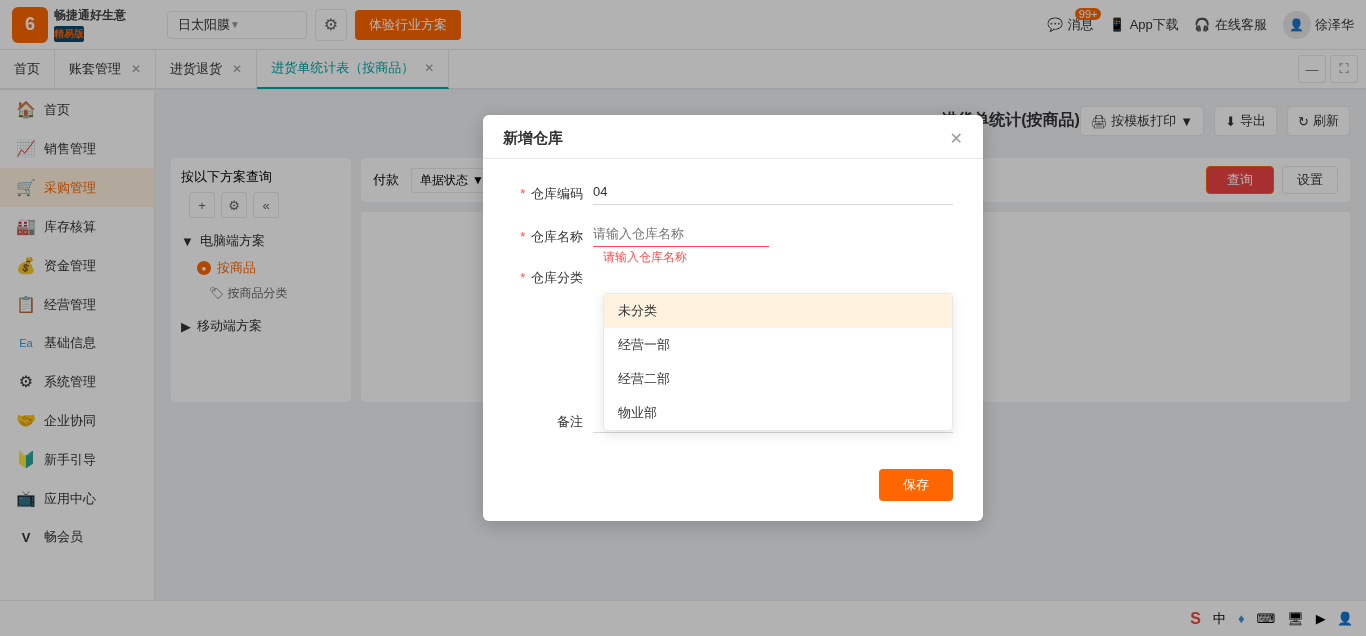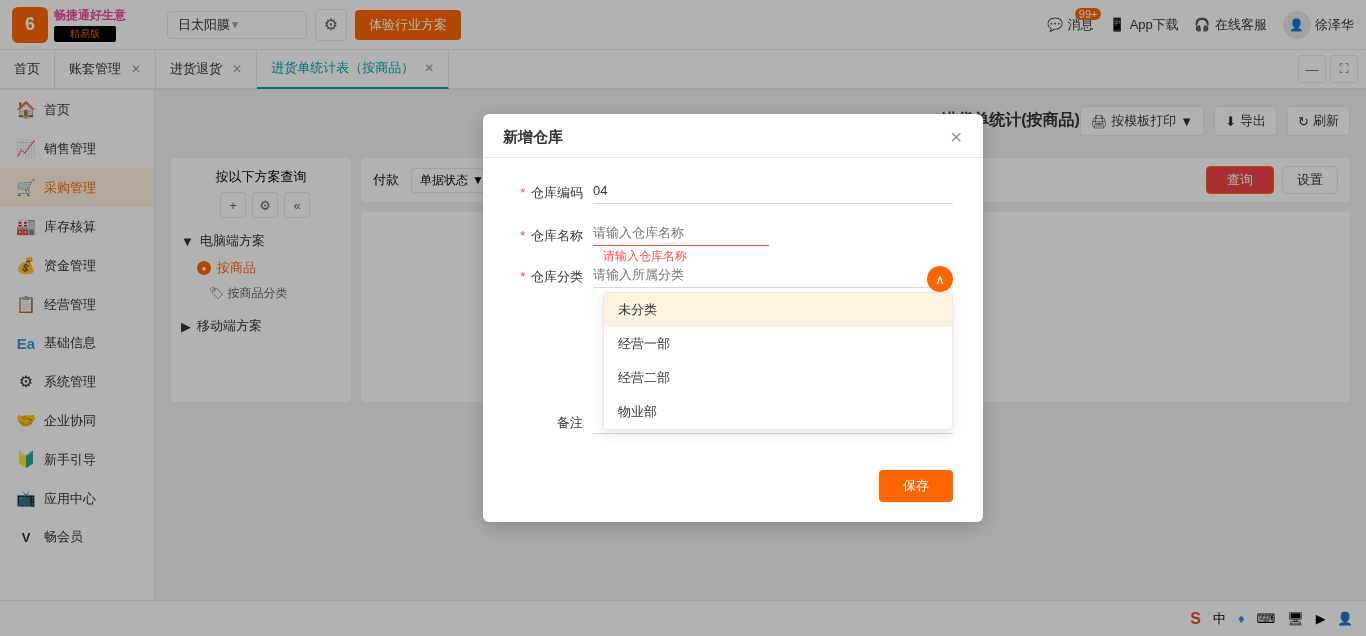--- a/index.html
+++ b/index.html
@@ -28,21 +28,21 @@
       background: #ff6600;
       border-radius: 6px;
       display: flex;
       align-items: center;
       justify-content: center;
       color: #fff;
       font-size: 18px;
       font-weight: bold;
       margin-right: 6px;
     }
-    .logo-sub { font-size: 10px; color: #ff6600; background: #000000; padding: 1px 16px; border-radius: 2px; margin-top: 2px; display: inline-block; }
+    .logo-sub { font-size: 10px; color: #ff6600; background: #0c4a6e; padding: 1px 0; border-radius: 2px; margin-top: 2px; display: inline-block; font-weight: bold; }
 
     .header-middle {
       flex: 1;
       display: flex;
       align-items: center;
       gap: 8px;
     }
     .store-selector {
       display: flex;
       align-items: center;
@@ -201,23 +201,22 @@
       color: #333;
       margin-bottom: 12px;
     }
 
     .query-bar {
       background: #fff;
       border-radius: 4px;
       padding: 12px 16px;
       margin-bottom: 10px;
       display: flex;
-      align-items: center;
+      align-items: flex-end;
       gap: 10px;
-      flex-direction: column;
     }
     .query-actions { display: flex; align-items: center; gap: 6px; margin-left: 8px; }
     .icon-btn {
       width: 26px; height: 26px;
       border: 1px solid #e8e8e8;
       border-radius: 3px;
       background: #fff;
       display: flex; align-items: center; justify-content: center;
       cursor: pointer; color: #666; font-size: 13px;
     }
@@ -403,21 +402,21 @@
     }
     .hint-row { display: flex; align-items: center; justify-content: center; gap: 6px; margin-bottom: 10px; }
   </style>
 </head>
 <body>
 
 <div class="top-header">
   <div class="logo-area">
     <div class="logo-icon">6</div>
     <div>
-      <div style="font-size:12px;color:#ec4899;font-weight:bold;">畅捷通好生意</div>
+      <div style="font-size:12px;color:#404040;font-weight:bold;">畅捷通好生意</div>
       <div class="logo-sub">精易版</div>
     </div>
   </div>
 
   <div class="header-middle">
     <div class="store-selector">
       <span>日太阳膜</span>
       <span class="chevron">▼</span>
     </div>
     <div class="gear-btn">
@@ -490,21 +489,21 @@
     </div>
     <div class="sidebar-item">
       <span class="sidebar-icon">💰</span>
       <span>资金管理</span>
     </div>
     <div class="sidebar-item">
       <span class="sidebar-icon">📋</span>
       <span>经营管理</span>
     </div>
     <div class="sidebar-item">
-      <span class="sidebar-icon" style="font-size:15px;font-weight:bold;color:#3498db;">Ea</span>
+      <span class="sidebar-icon" style="font-size:11px;font-weight:normal;color:#3498db;">Ea</span>
       <span>基础信息</span>
     </div>
     <div class="sidebar-item">
       <span class="sidebar-icon">⚙</span>
       <span>系统管理</span>
     </div>
     <div class="sidebar-item">
       <span class="sidebar-icon">🤝</span>
       <span>企业协同</span>
     </div>
@@ -634,24 +633,20 @@
         <input class="form-input error" type="text" placeholder="请输入仓库名称" style="">
       </div>
       <div class="error-msg">请输入仓库名称</div>
     </div>
 
     <div class="form-row" style="position:relative;">
       <div class="form-label">
         <span class="required">*</span>
         <span>仓库分类</span>
       </div>
-      <div class="form-select-wrap">
-        <input class="form-select-input" type="text" placeholder="请输入所属分类" style="">
-        <div class="form-select-arrow">∧</div>
-      </div>
 
       <div class="dropdown-list" style="top:30px;left:90px;width:calc(100% - 90px);">
         <div class="dropdown-item highlighted">未分类</div>
         <div class="dropdown-item">经营一部</div>
         <div class="dropdown-item">经营二部</div>
         <div class="dropdown-item">物业部</div>
       </div>
     </div>
 
     <div class="form-row" style="margin-top:120px;">

